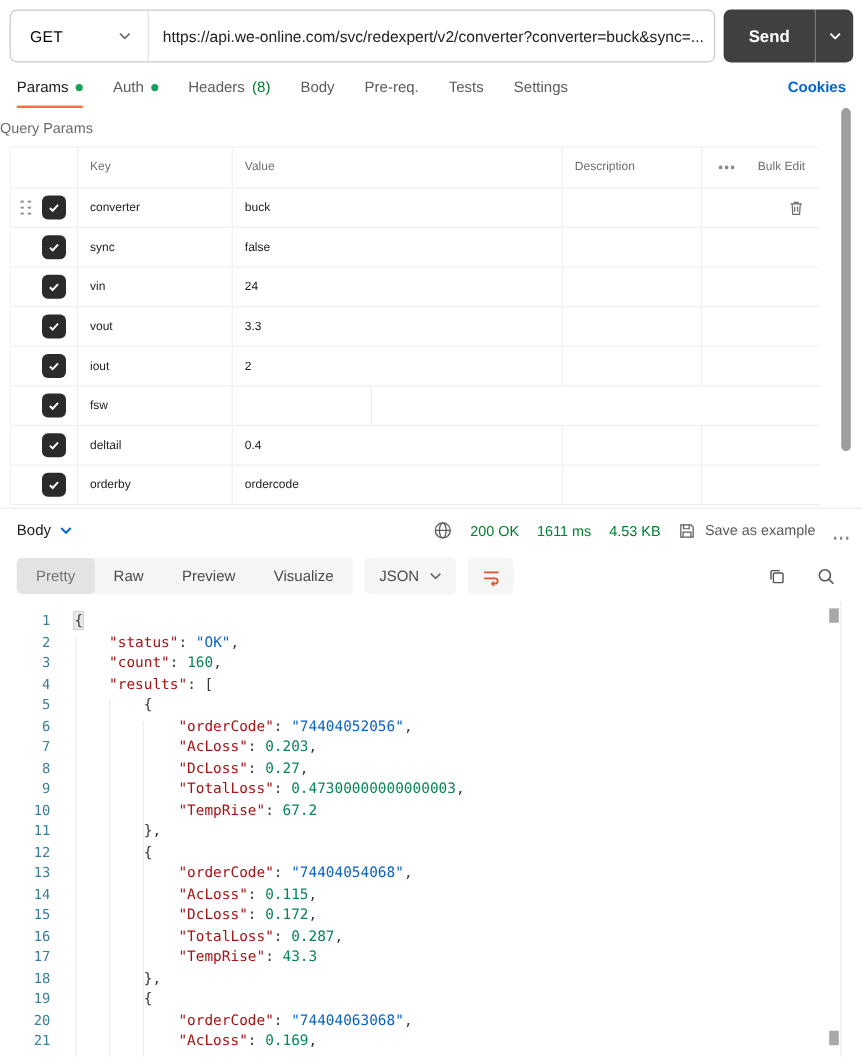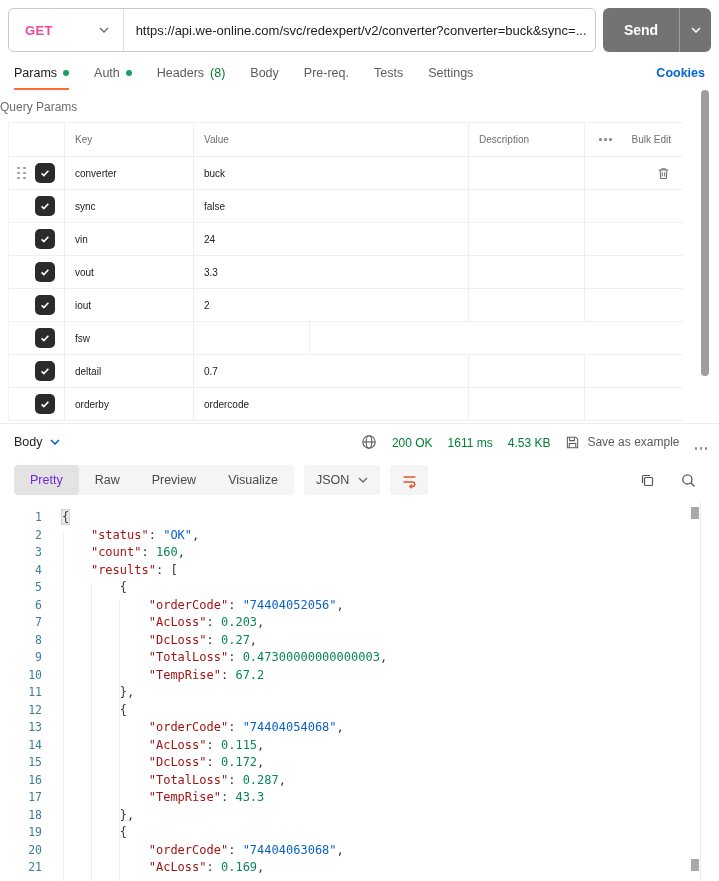--- a/index.html
+++ b/index.html
@@ -4,25 +4,25 @@
 <style>
   * { margin:0; padding:0; box-sizing:border-box; }
   html,body { background:#ffffff; }
   .app { position:relative; width:719px; height:881px; background:#fff; overflow:hidden;
          font-family:"Liberation Sans", sans-serif; color:#212121; }
 
   
   .url-row { margin:8px 8px 0 8px; display:flex; gap:7px; height:44px; }
   .url-box { flex:1; border:1px solid #c9c9c9; border-radius:6px; display:flex; align-items:center; overflow:hidden; background:#fff; }
   .method-sel { display:flex; align-items:center; padding:0 14px 0 16px; cursor:pointer; height:100%; }
-  .method { color:#ec4899; font-weight:700; font-size:13px; letter-spacing:.3px; }
+  .method { color:#000000; font-weight:400; font-size:13px; letter-spacing:.3px; }
   .method-chev { margin-left:46px; color:#6b6b6b; display:flex; align-items:center; }
   .vdiv { width:1px; align-self:stretch; background:#e0e0e0; }
   .url-text { flex:1; padding:0 10px 0 12px; font-size:13px; color:#212121; white-space:nowrap; overflow:hidden; }
-  .send-btn { width:108px; border-radius:6px; background:#737373; color:#fff; display:flex; align-items:stretch; cursor:pointer; }
+  .send-btn { width:108px; border-radius:6px; background:#404040; color:#fff; display:flex; align-items:stretch; cursor:pointer; }
   .send-label { flex:1; display:flex; align-items:center; justify-content:center; font-size:14px; font-weight:600; }
   .send-chev { width:32px; border-left:1px solid rgba(255,255,255,.3); display:flex; align-items:center; justify-content:center; }
 
   
   .req-tabs { display:flex; align-items:flex-start; padding:14px 14px 0 14px; gap:25px; font-size:12.5px; color:#5c5c5c; height:38px; }
   .rtab { display:flex; align-items:center; gap:6px; padding-bottom:8px; border-bottom:2px solid transparent; cursor:pointer; white-space:nowrap; }
   .rtab.active { color:#1a1a1a; border-bottom-color:#FF6C37; }
   .tab-dot { width:6px; height:6px; border-radius:50%; background:#1aa05e; display:inline-block; }
   .tab-count { color:#007F31; }
   .cookies { margin-left:auto; color:#0265D2; font-weight:600; font-size:12.5px; cursor:pointer; padding-bottom:8px; }
@@ -53,21 +53,21 @@
   .body-sel .chev { color:#0265D2; display:flex; }
   .resp-meta { margin-left:auto; display:flex; align-items:flex-end; gap:15px; }
   .green { color:#007F31; }
   .save-ex { display:flex; align-items:center; gap:7px; color:#595959; cursor:pointer; }
   .icon { display:flex; align-items:center; justify-content:center; color:#5c5c5c; }
 
   
   .resp-toolbar { display:flex; align-items:center; padding:6px 14px 6px 14px; gap:10px; }
   .seg { display:flex; background:#f5f5f5; border-radius:4px; height:30px; }
   .seg-item { padding:0 16px; display:flex; align-items:center; font-size:12.5px; color:#4a4a4a; cursor:pointer; border-radius:4px; }
-  .seg-item.active { background:#e3e3e3; color:#6d28d9; }
+  .seg-item.active { background:#e3e3e3; color:#737373; }
   .fmt { display:flex; align-items:center; gap:9px; background:#f5f5f5; border-radius:4px; height:30px; padding:0 12px; font-size:12.5px; color:#4a4a4a; cursor:pointer; }
   .fmt .chev { color:#6b6b6b; display:flex; }
   .wrapbtn { width:38px; height:30px; background:#f5f5f5; border-radius:4px; display:flex; align-items:center; justify-content:center; cursor:pointer; }
   .tool-icons { margin-left:auto; display:flex; gap:24px; padding-right:8px; }
   .tool-icons .icon { cursor:pointer; }
 
   
   .code-area { position:relative; height:385px; overflow:hidden; padding-top:8px;
                font-family:"DejaVu Sans Mono", monospace; font-size:12px; }
   .cl { display:flex; height:17.5px; line-height:17.5px; white-space:pre; }
@@ -307,21 +307,21 @@
               <i></i>
               <i></i>
             </span>
             <span class="cbox">
               <svg width="12" height="12" viewBox="0 0 16 16">
                 <polyline points="3.5,8.5 6.5,11.5 12.5,5" fill="none" stroke="#fff" stroke-width="2.2"></polyline>
               </svg>
             </span>
           </div>
           <div class="c c-key">deltail</div>
-          <div class="c c-val">0.7</div>
+          <div class="c c-val">0.4</div>
           <div class="c c-desc"></div>
           <div class="c c-bulk"></div>
         </div>
         <div class="prow">
           <div class="c c-sel">
             <span class="dots ghost">
               <i></i>
               <i></i>
               <i></i>
               <i></i>

